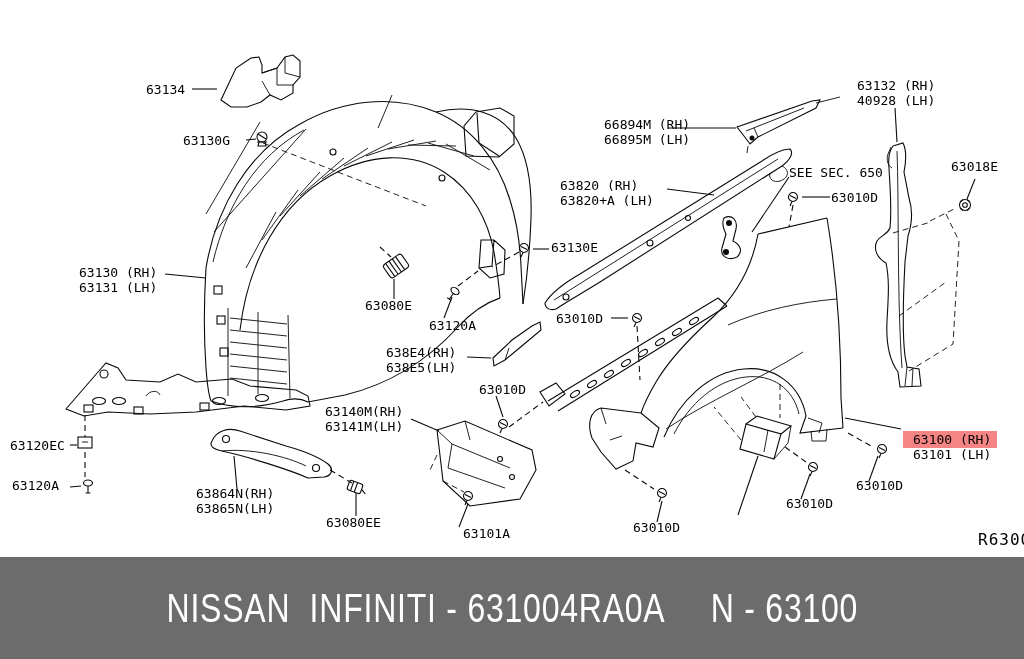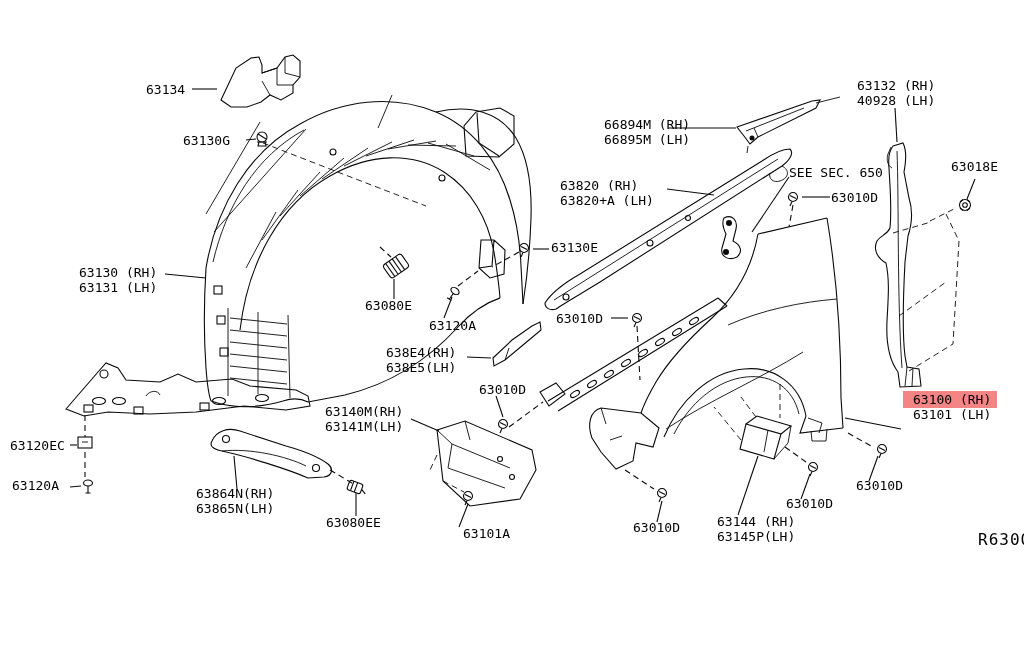--- a/index.html
+++ b/index.html
@@ -258,19 +258,24 @@
   <div class="lbl" style="left:556px;top:311px"><span>63010D</span></div>
   <div class="lbl" style="left:479px;top:382px"><span>63010D</span></div>
   <div class="lbl" style="left:10px;top:438px"><span>63120EC</span></div>
   <div class="lbl" style="left:12px;top:478px"><span>63120A</span></div>
   <div class="lbl" style="left:196px;top:486px"><span>63864N(RH)</span><span>63865N(LH)</span></div>
   <div class="lbl" style="left:326px;top:515px"><span>63080EE</span></div>
   <div class="lbl" style="left:325px;top:404px"><span>63140M(RH)</span><span>63141M(LH)</span></div>
   <div class="lbl" style="left:386px;top:345px"><span>638E4(RH)</span><span>638E5(LH)</span></div>
   <div class="lbl" style="left:463px;top:526px"><span>63101A</span></div>
   <div class="lbl" style="left:633px;top:520px"><span>63010D</span></div>
-  <div class="lbl r" style="left:717px;top:514px;width:90px"><span>63144 (RH)</span><span>63145P(LH)</span></div>
   <div class="lbl" style="left:786px;top:496px"><span>63010D</span></div>
   <div class="lbl" style="left:856px;top:478px"><span>63010D</span></div>
-  <div class="lbl" style="left:913px;top:392px"><span class="hl">63100 (RH)</span><span>63101 (LH)</span></div>
+  <div class="lbl" style="left:913px;top:432px"><span class="hl">63100 (RH)</span><span>63101 (LH)</span></div>
   <div class="lbl refcode" style="left:978px;top:532px"><span>R630004X</span></div>
 
+  <div id="banner">
+    <div class="btxt">
+      <span>NISSAN  INFINITI - 631004RA0A</span>
+      <span>N - 63100</span>
+    </div>
+  </div>
 </div>
 
 </body></html>

